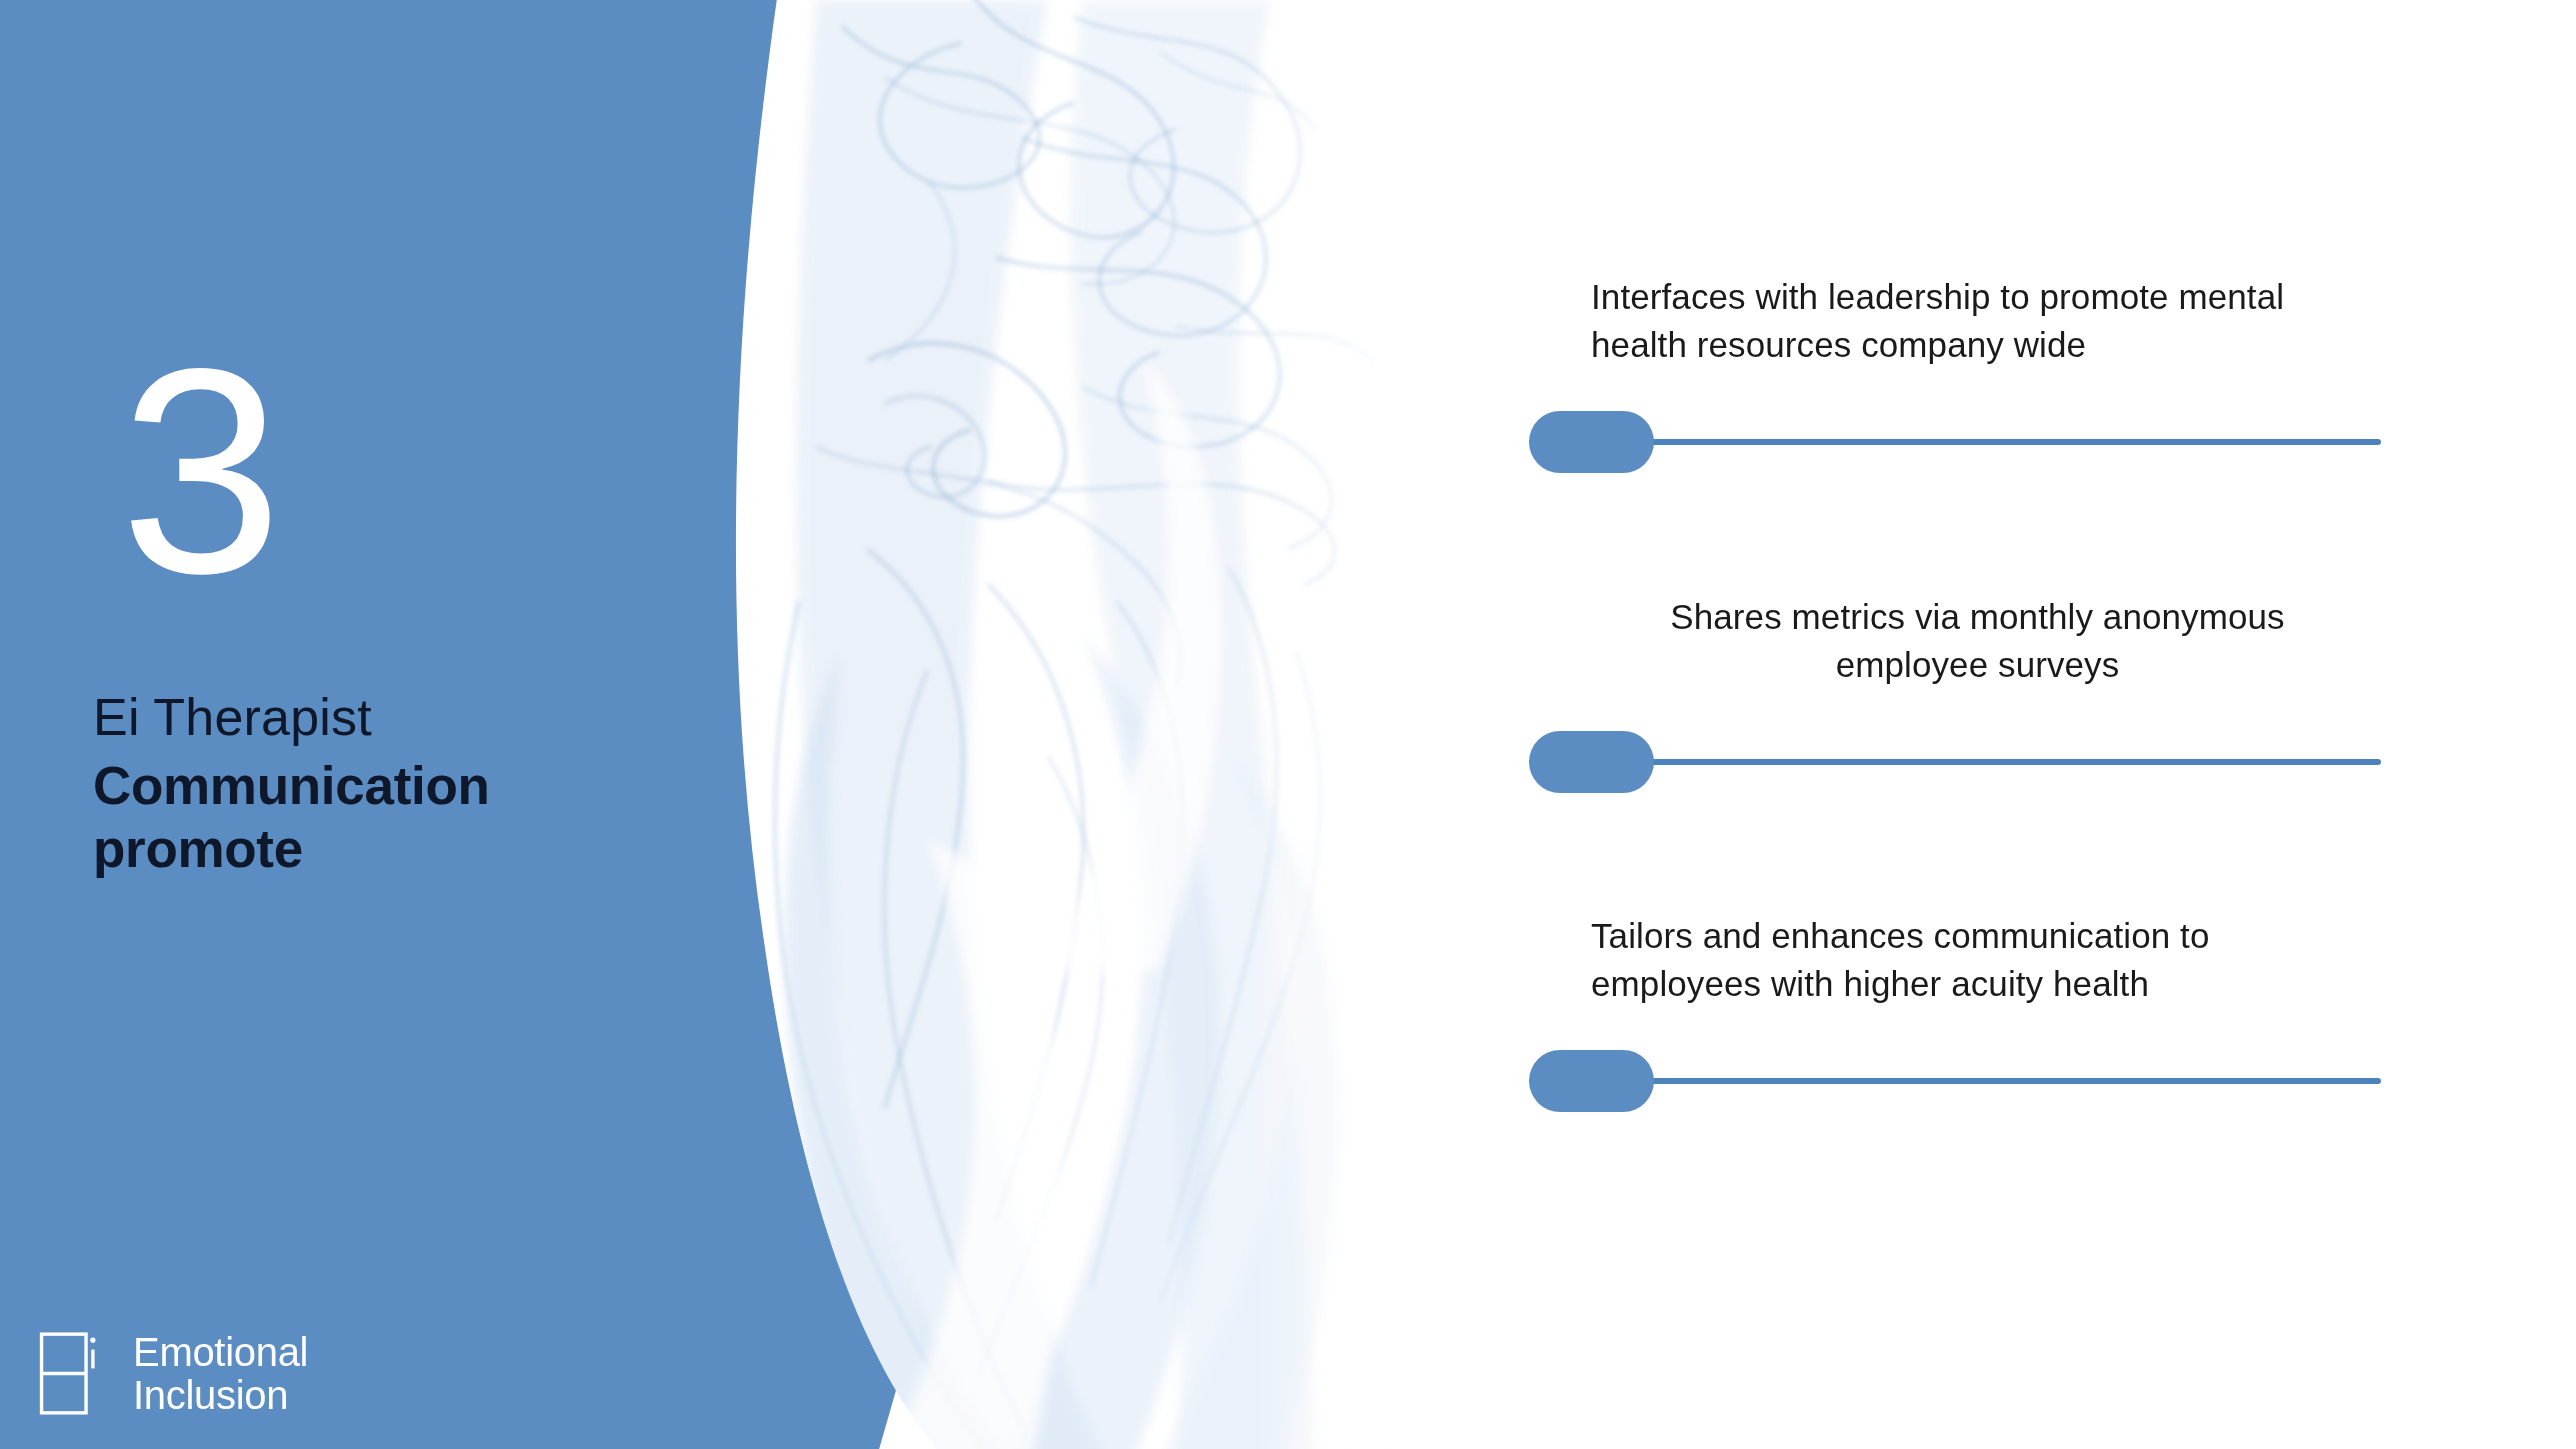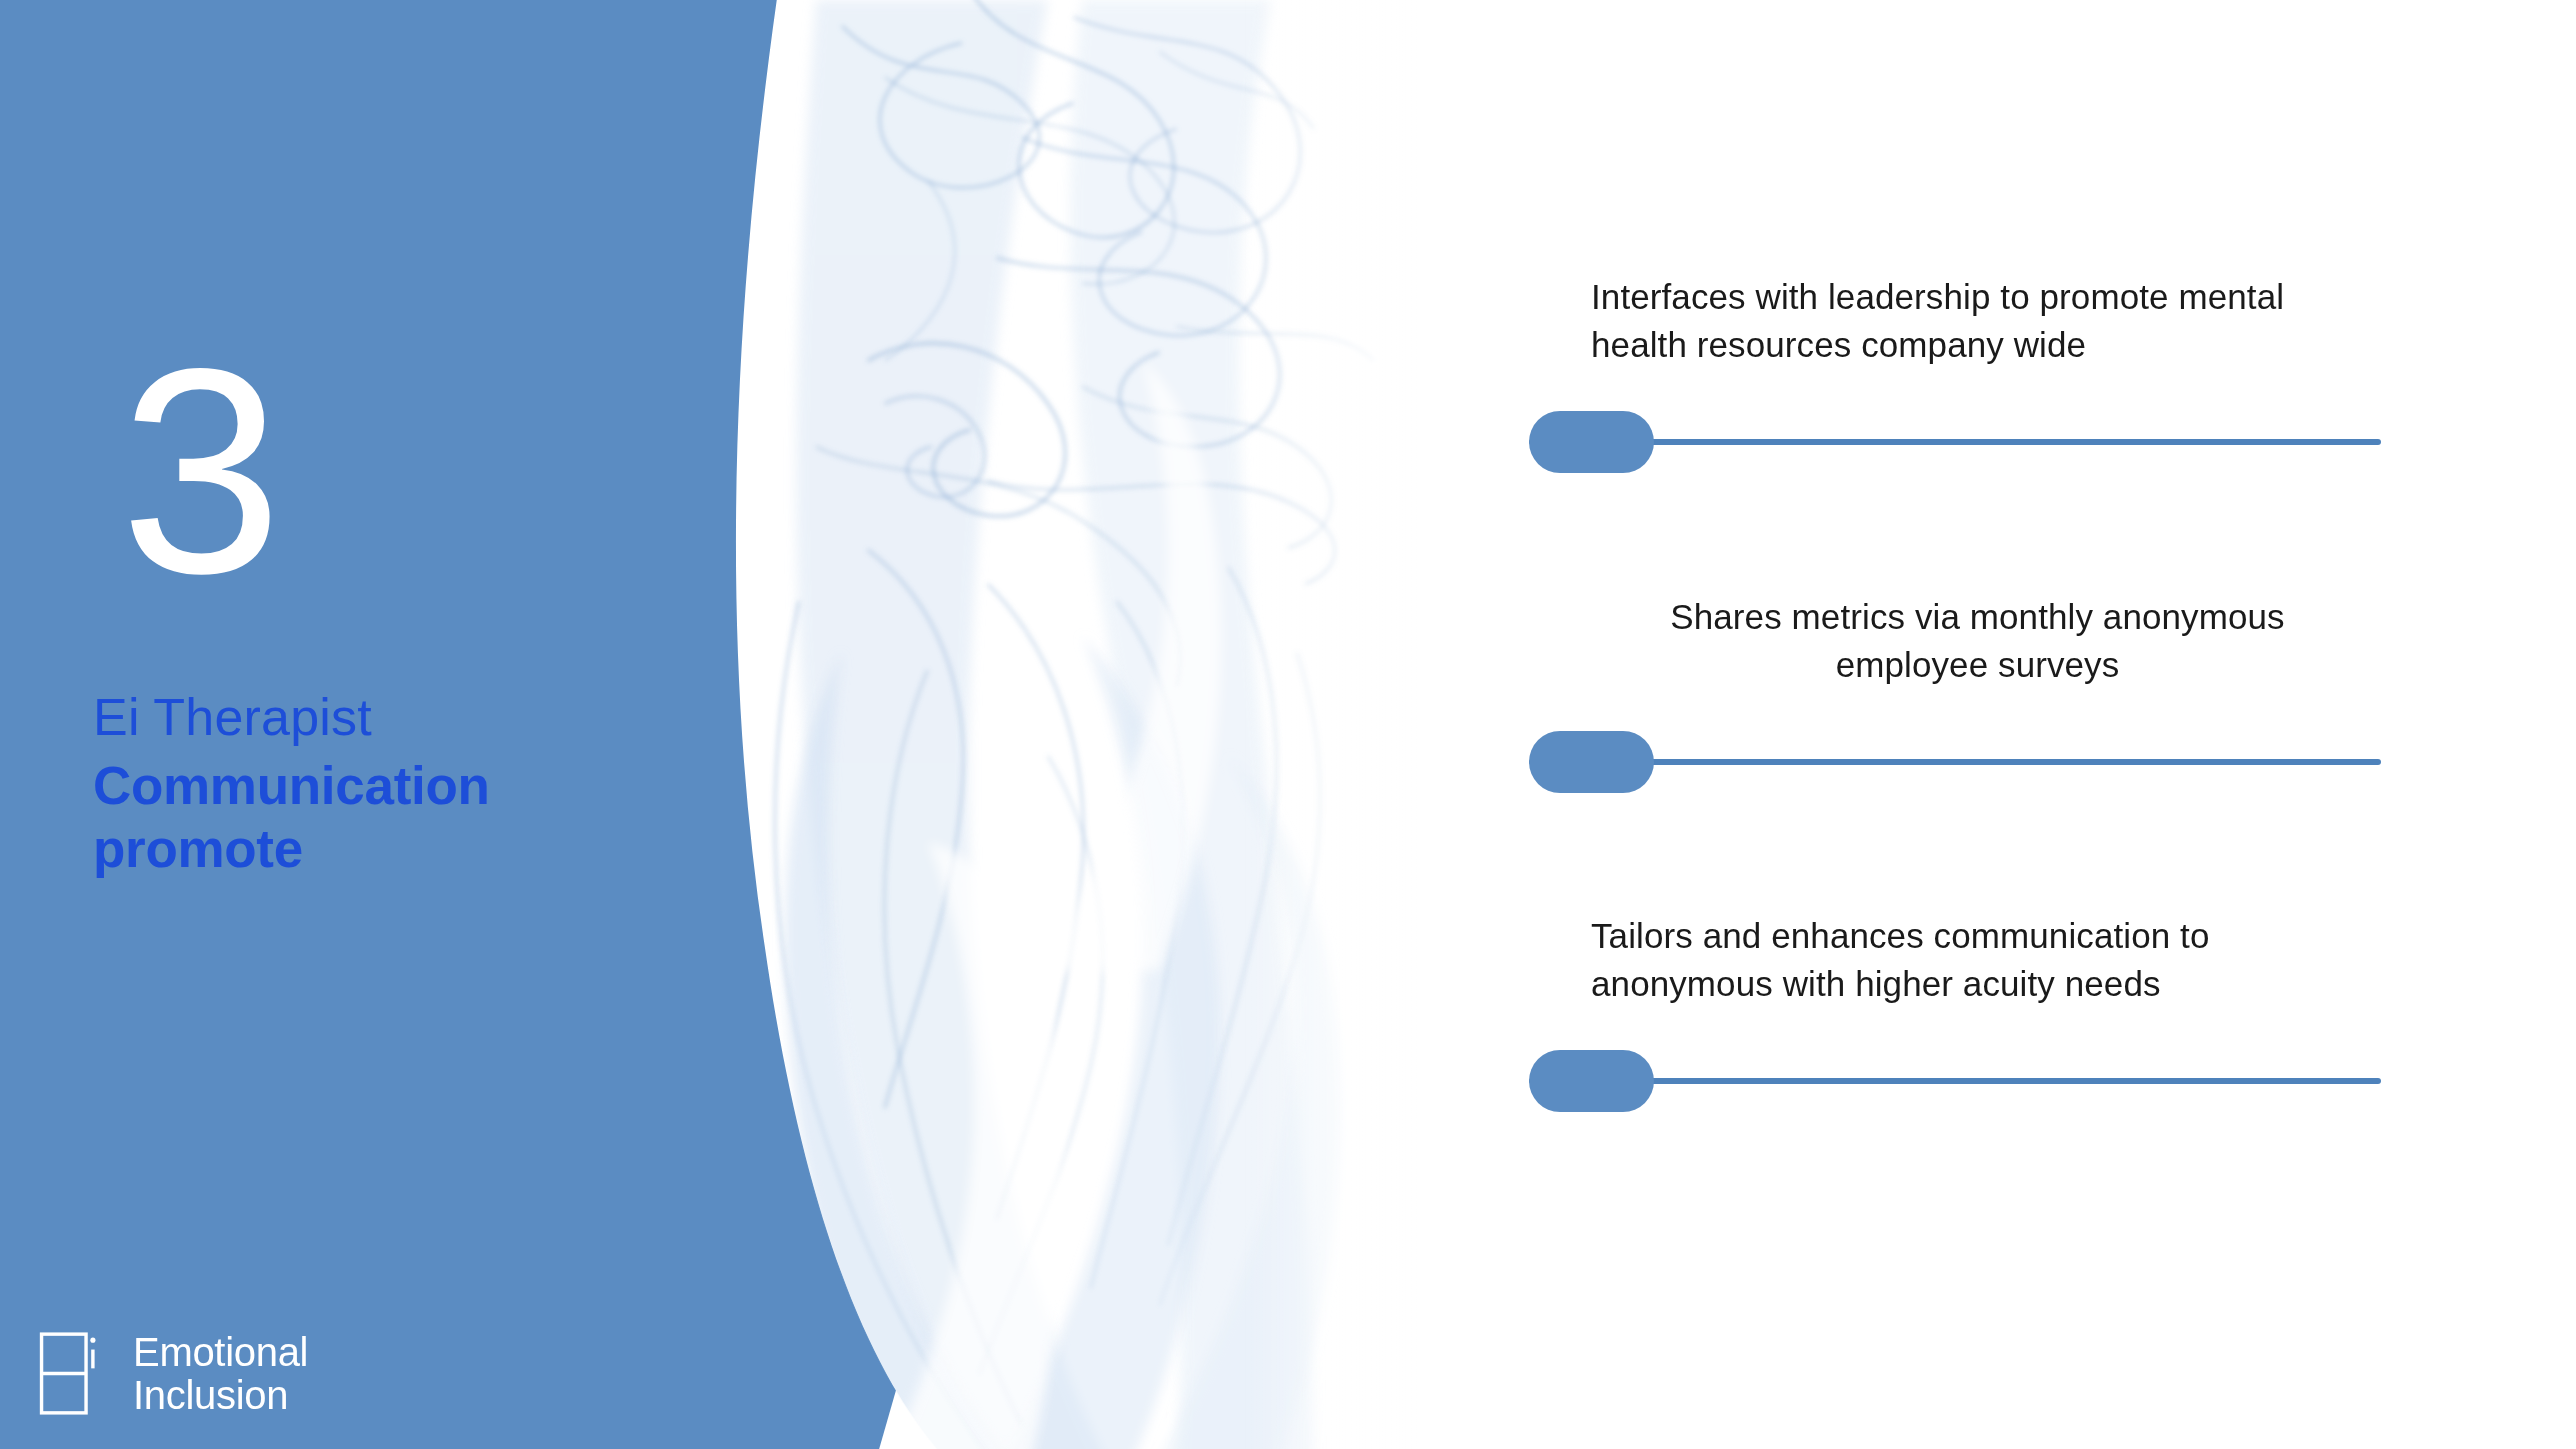--- a/index.html
+++ b/index.html
@@ -75,21 +75,21 @@
     line-height: 1;
     font-weight: 300;
     color: #ffffff;
     letter-spacing: -1.7px;
   }
   .subtitle-block {
     position: absolute;
     left: 93px;
     top: 687px;
     width: 601px;
-    color: #1d4ed8;
+    color: #0f172a;
   }
   .subtitle-light {
     font-size: 52px;
     font-weight: 300;
     line-height: 1.18;
     letter-spacing: 0.2px;
     white-space: nowrap;
   }
   .subtitle-bold {
     font-size: 53px;
@@ -300,21 +300,21 @@
 
     <div class="item item-2">
       <div class="item-text">Shares metrics via monthly anonymous employee surveys</div>
       <div class="slider">
         <div class="slider-track"></div>
         <div class="slider-thumb"></div>
       </div>
     </div>
 
     <div class="item item-3">
-      <div class="item-text">Tailors and enhances communication to anonymous with higher acuity needs</div>
+      <div class="item-text">Tailors and enhances communication to employees with higher acuity health</div>
       <div class="slider">
         <div class="slider-track"></div>
         <div class="slider-thumb"></div>
       </div>
     </div>
 
   </div>
 
 </div>
 

